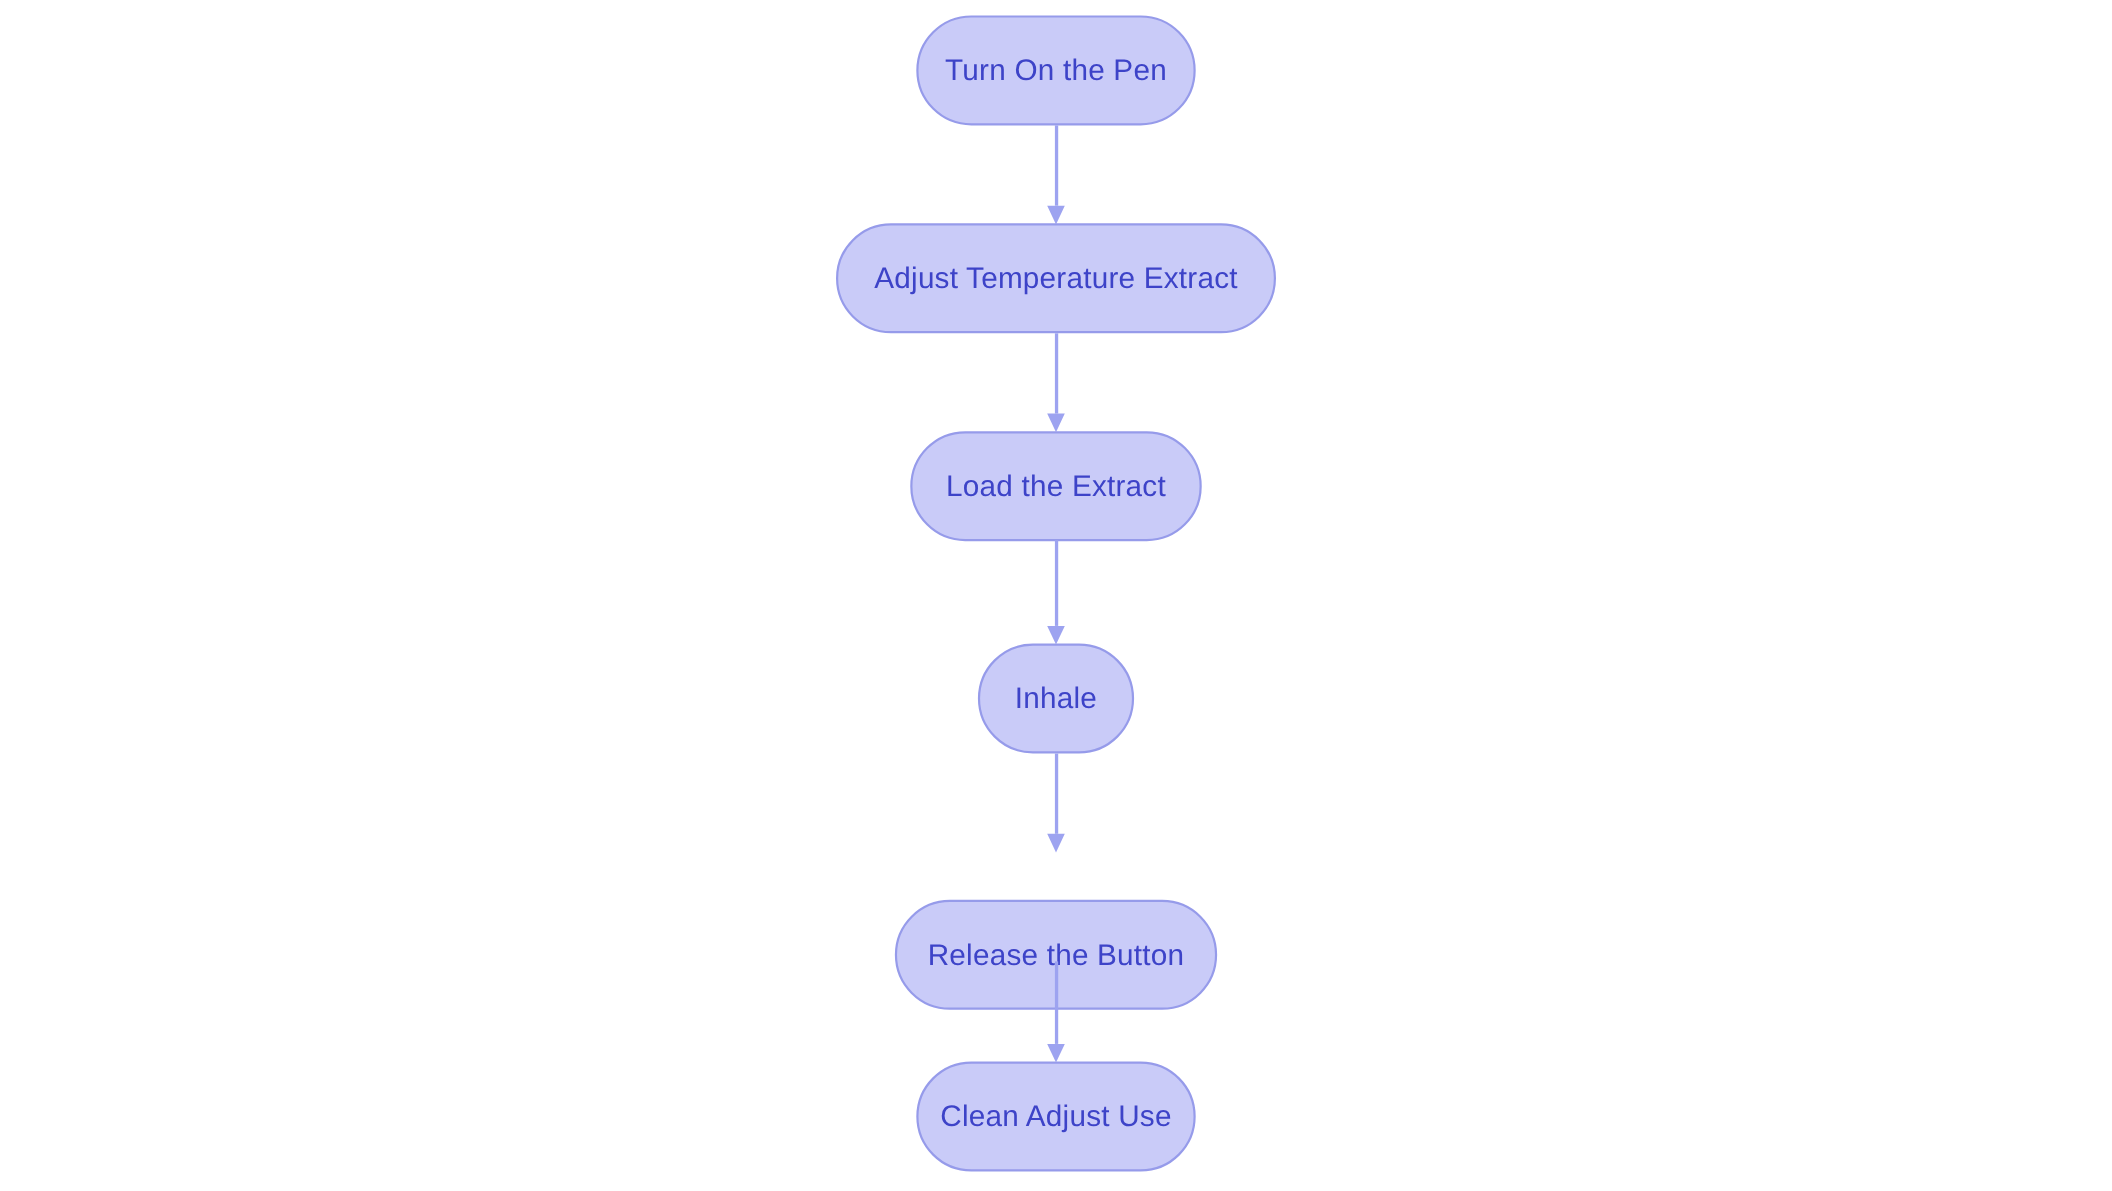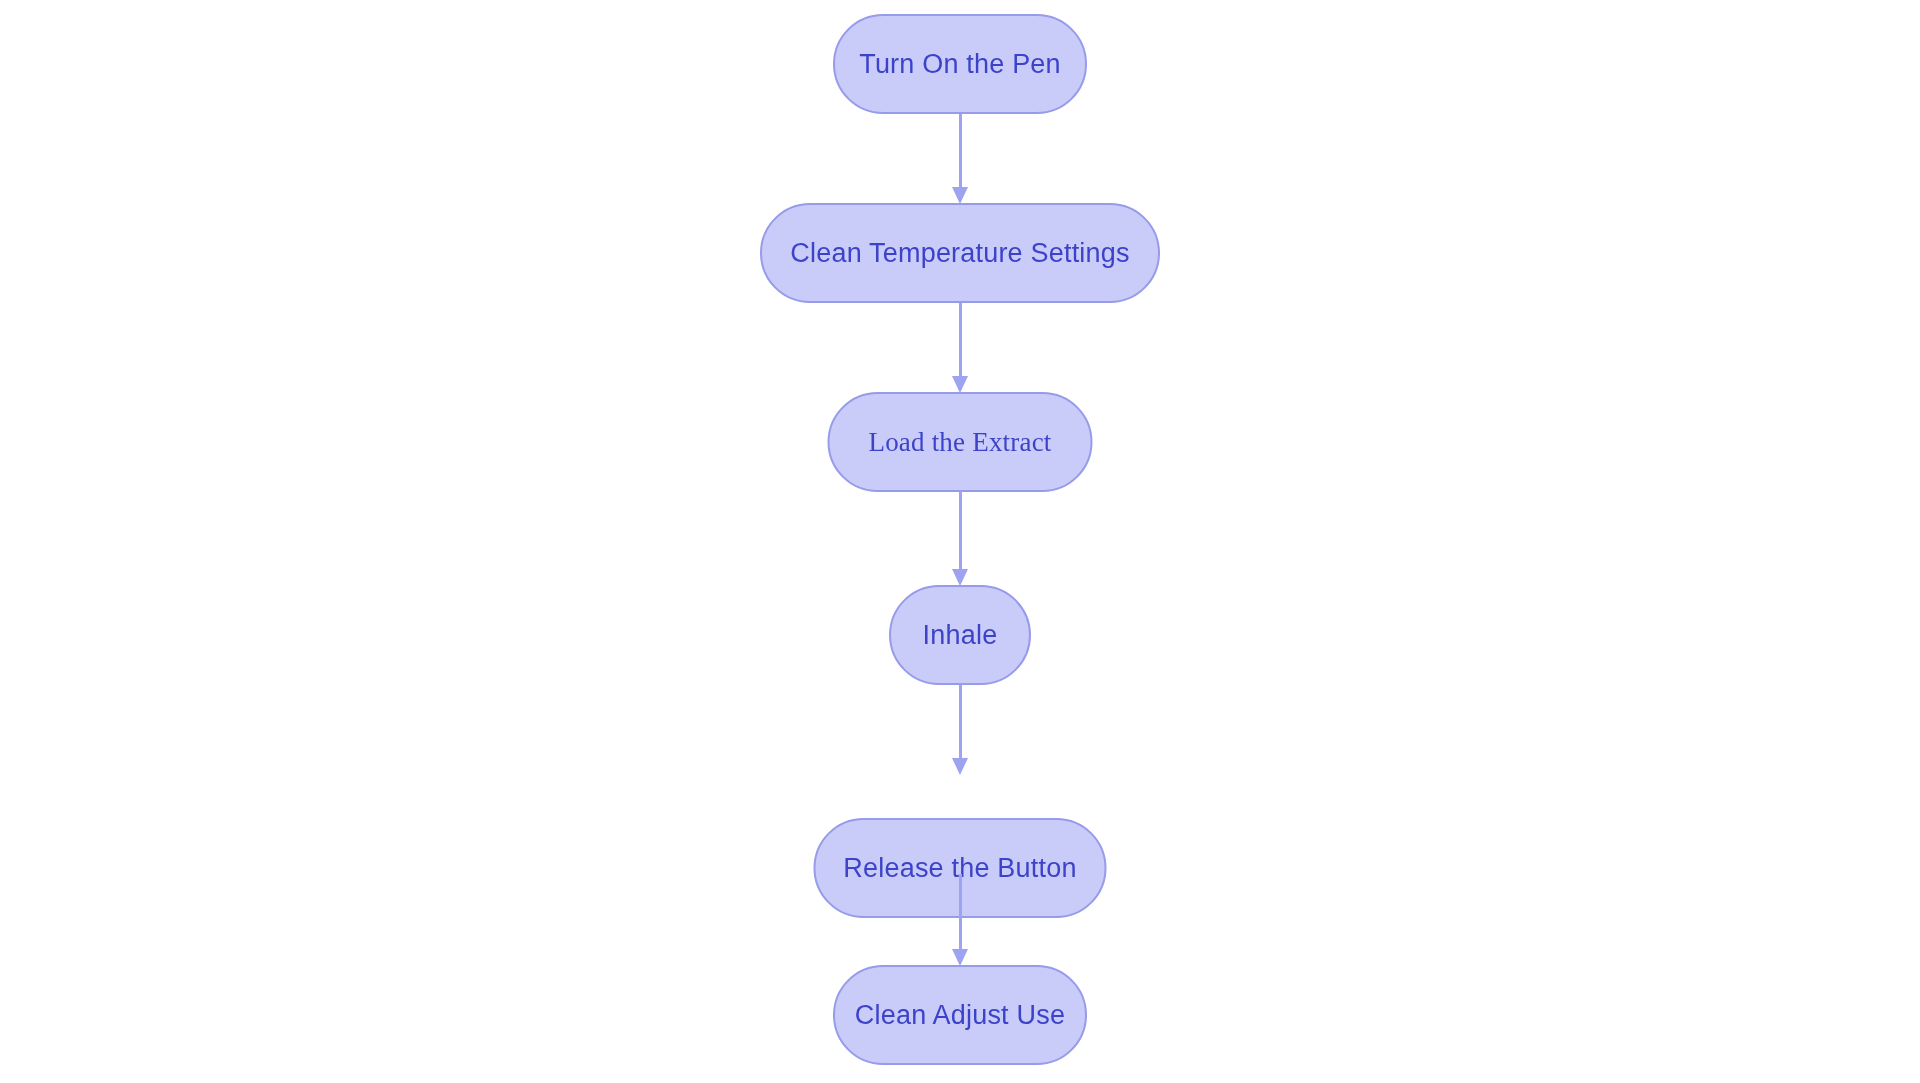--- a/index.html
+++ b/index.html
@@ -38,21 +38,21 @@
   }
   .node-label {
     color: var(--node-text);
     font-size: 27px;
     font-weight: 400;
     letter-spacing: 0.2px;
     white-space: nowrap;
   }
   .n1 { top: 14px;  width: 254px; }
   .n2 { top: 203px; width: 400px; }
-  .n3 { top: 392px; width: 265px; font-family: Liberation Serif, serif; }
+  .n3 { top: 392px; width: 265px; }
   .n4 { top: 585px; width: 142px; text-align: center; }
   .n5 { top: 818px; width: 293px; }
   .n6 { top: 965px; width: 254px; }
 
   .arrow {
     position: absolute;
     left: 960px;
     transform: translateX(-50%);
     width: 16px;
     display: flex;
@@ -85,21 +85,21 @@
   <div class="node n1">
     <span class="node-label">Turn On the Pen</span>
   </div>
 
   <div class="arrow a1">
     <div class="arrow-line"></div>
     <div class="arrow-head"></div>
   </div>
 
   <div class="node n2">
-    <span class="node-label">Clean Temperature Settings</span>
+    <span class="node-label">Adjust Temperature Extract</span>
   </div>
 
   <div class="arrow a2">
     <div class="arrow-line"></div>
     <div class="arrow-head"></div>
   </div>
 
   <div class="node n3">
     <span class="node-label">Load the Extract</span>
   </div>

